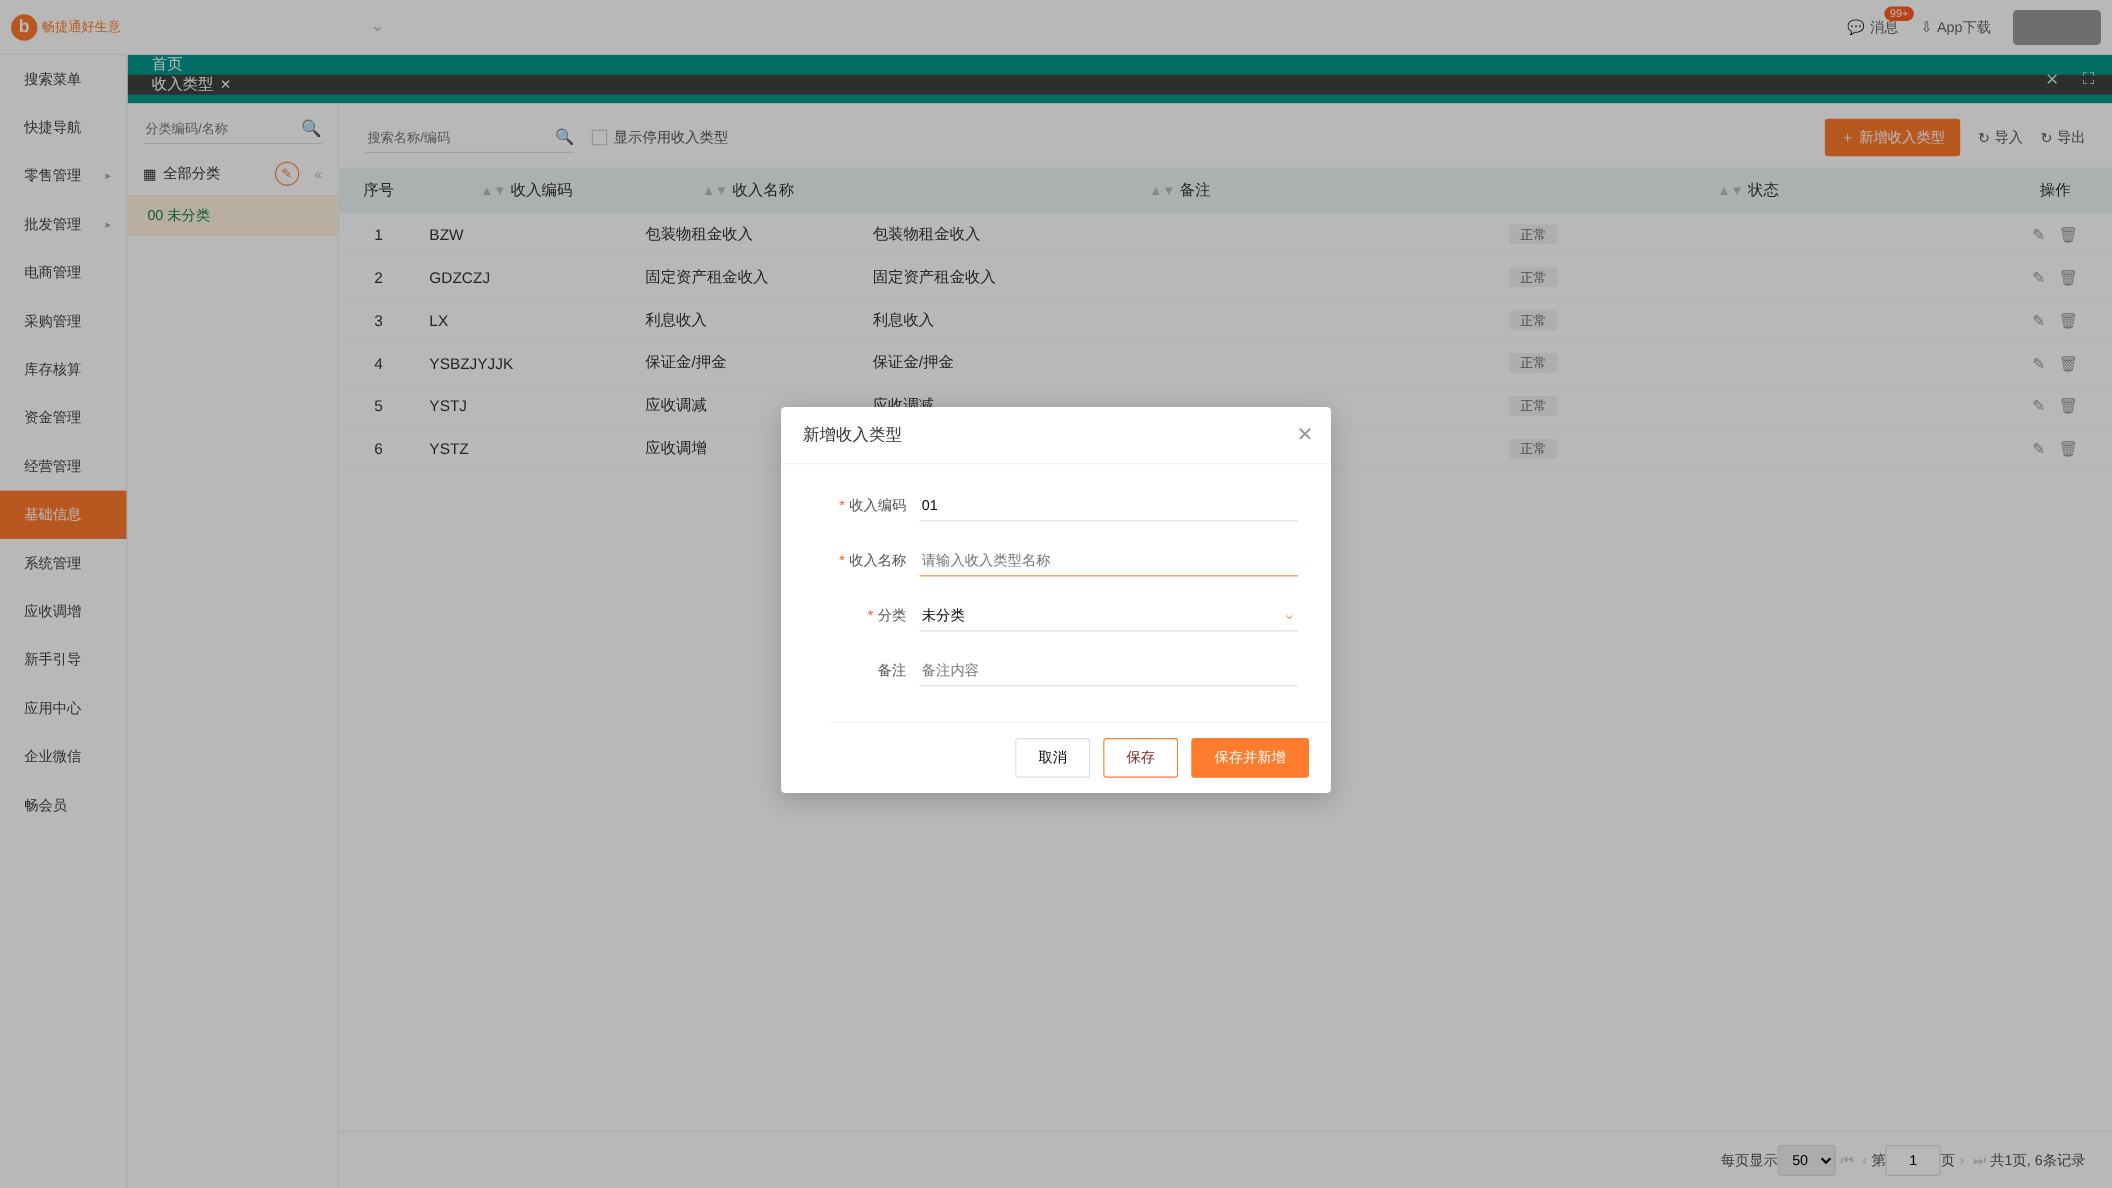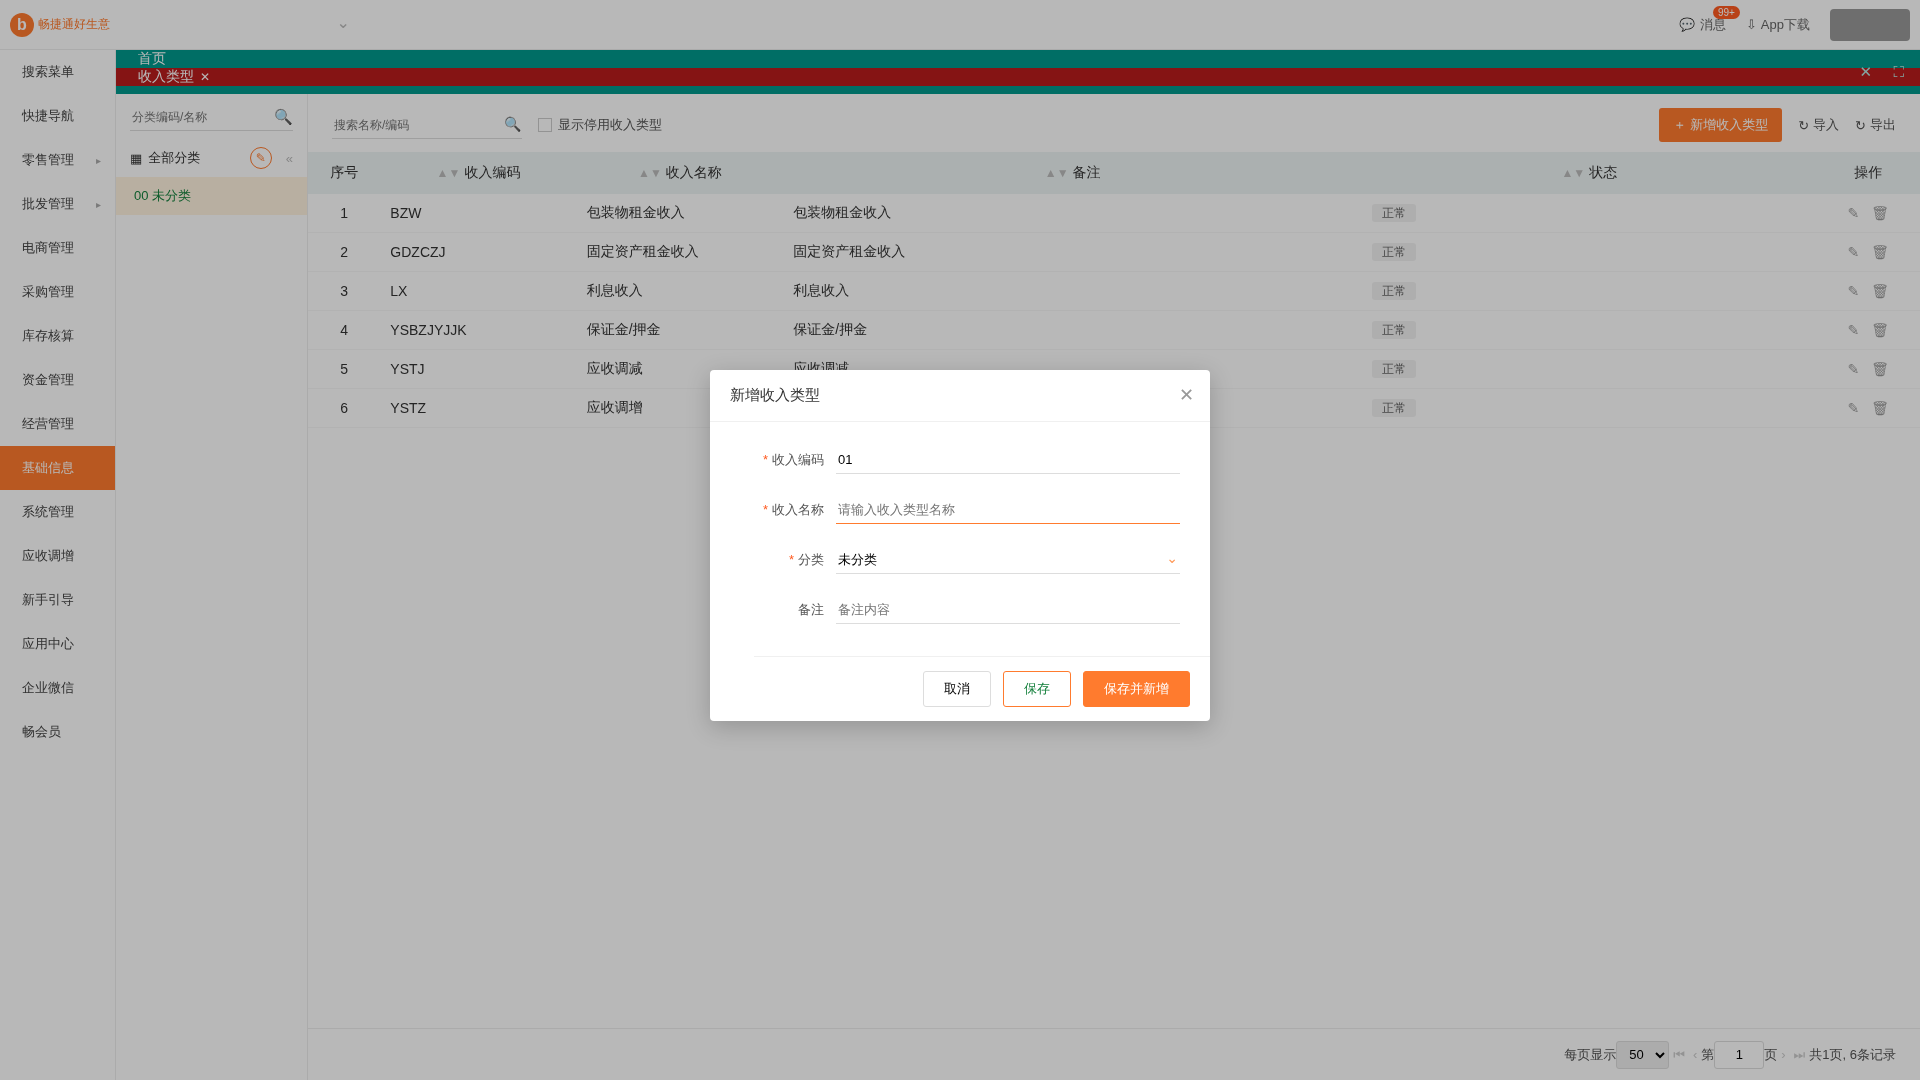--- a/index.html
+++ b/index.html
@@ -14,21 +14,21 @@
 .tenant-drop::after { content: "⌄"; position: absolute; right: 10px; color: #bbb; font-size: 16px; top: 6px; }
 .topbar-spacer { flex: 1; }
 .topbar-right { display: flex; align-items: center; gap: 20px; color: #666; font-size: 13px; }
 .msg-item { position: relative; display: flex; align-items: center; gap: 4px; cursor: pointer; }
 .badge99 { position: absolute; top: -10px; right: -14px; background: #ff5a20; color: #fff; font-size: 10px; padding: 1px 5px; border-radius: 8px; }
 .avatar { width: 80px; height: 32px; background: #999; border-radius: 4px; }
 
 
 .tabstrip { height: 44px; background: #00998c; display: flex; align-items: stretch; padding-left: 116px; position: relative; flex-direction: column; }
 .tab { padding: 0 22px; display: flex; align-items: center; color: #fff; font-size: 14px; cursor: pointer; }
-.tab.active { background: #b91c1c; align-items: center; }
+.tab.active { background: #404040; align-items: center; }
 .tab-close { margin-left: 6px; font-size: 12px; }
 .tabstrip-x { position: absolute; right: 48px; top: 13px; color: #b8e6e1; cursor: pointer; font-size: 15px; }
 .tabstrip-fs { position: absolute; right: 16px; top: 13px; color: #b8e6e1; cursor: pointer; font-size: 15px; }
 
 
 .leftnav { position: absolute; left: 0; top: 50px; bottom: 0; width: 116px; background: #fff; border-right: 1px solid #eee; z-index: 2; }
 .leftnav-item { height: 44px; display: flex; align-items: center; padding-left: 22px; font-size: 13px; color: #444; cursor: pointer; position: relative; }
 .leftnav-item.active { background: #ff7b2e; color: #fff; }
 .leftnav-item .chev { position: absolute; right: 14px; color: #aaa; font-size: 10px; }
 
@@ -86,21 +86,21 @@
 .modal-bd { padding: 24px 30px 10px; }
 .frow { display: flex; align-items: center; margin-bottom: 22px; }
 .frow label { width: 84px; text-align: right; font-size: 13px; color: #555; margin-right: 12px; }
 .frow label .req { color: #ff5a20; margin-right: 4px; }
 .frow .field { flex: 1; position: relative; }
 .frow .field input { width: 100%; border: none; border-bottom: 1px solid #ddd; font-size: 13px; padding: 6px 2px; outline: none; }
 .frow .field.focus input { border-bottom: 1px solid #ff7b2e; }
 .frow .field .dd { position: absolute; right: 2px; top: 4px; color: #ff9a5a; font-size: 14px; }
 .modal-ft { border-top: 1px solid #f0f0f0; padding: 14px 20px; display: flex; justify-content: flex-end; gap: 12px; margin-left: 44px; }
 .btn { border-radius: 3px; padding: 8px 20px; font-size: 13px; cursor: pointer; border: 1px solid #ddd; background: #fff; }
-.btn.ghost-orange { border-color: #ff7b2e; color: #15803d; background: #fff; }
+.btn.ghost-orange { border-color: #ff7b2e; color: #7f1d1d; background: #fff; }
 .btn.orange { background: #ff7b2e; color: #fff; border-color: #ff7b2e; }
 </style>
 </head>
 <body>
 
 <div class="topbar">
   <div class="logo">
     <div class="logo-mark">b</div>
     <div class="logo-text">畅捷通好生意</div>
   </div>

